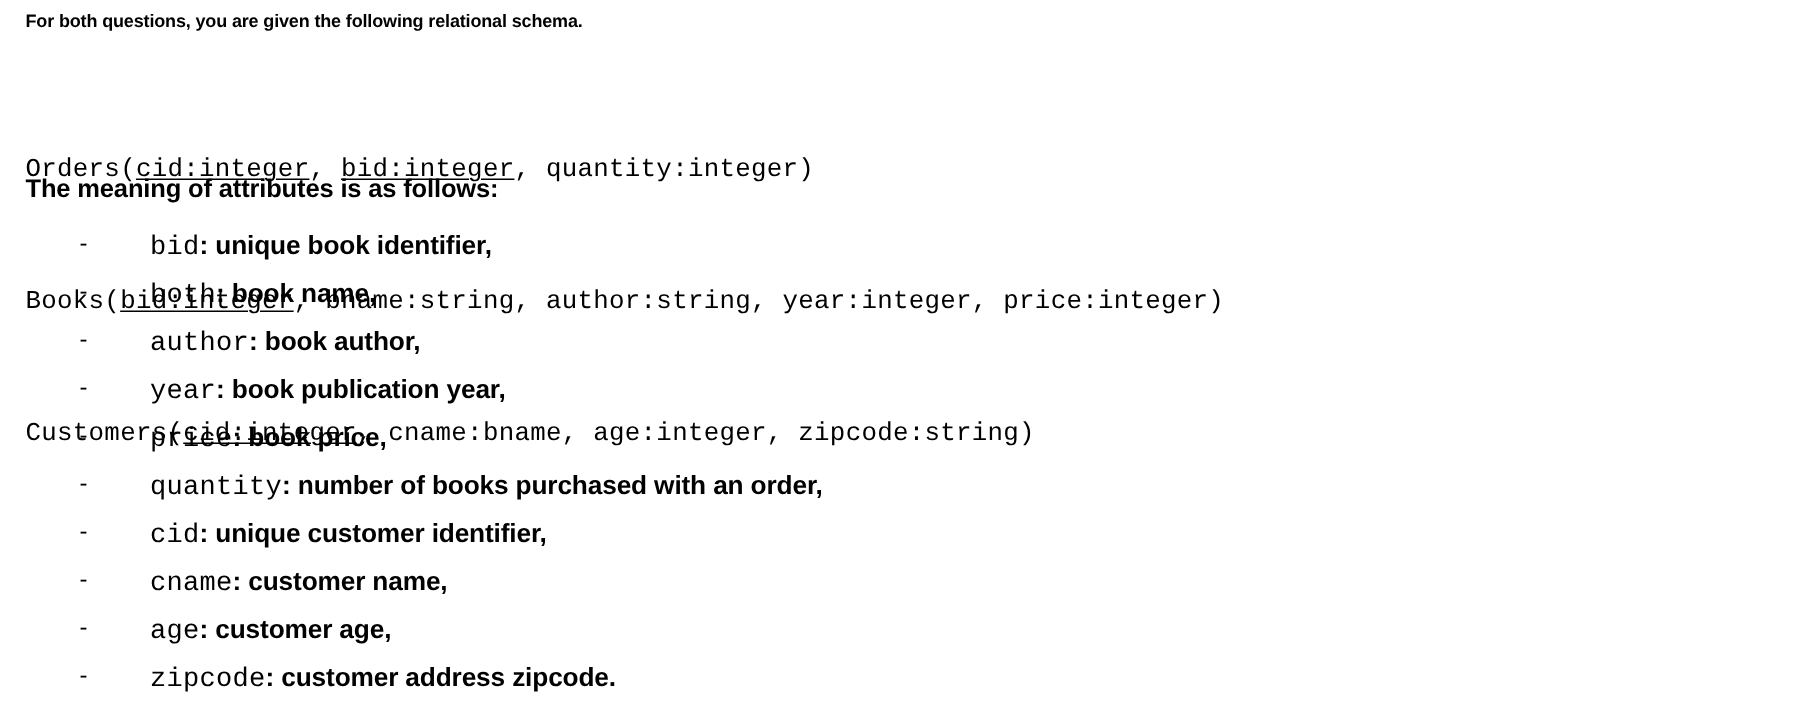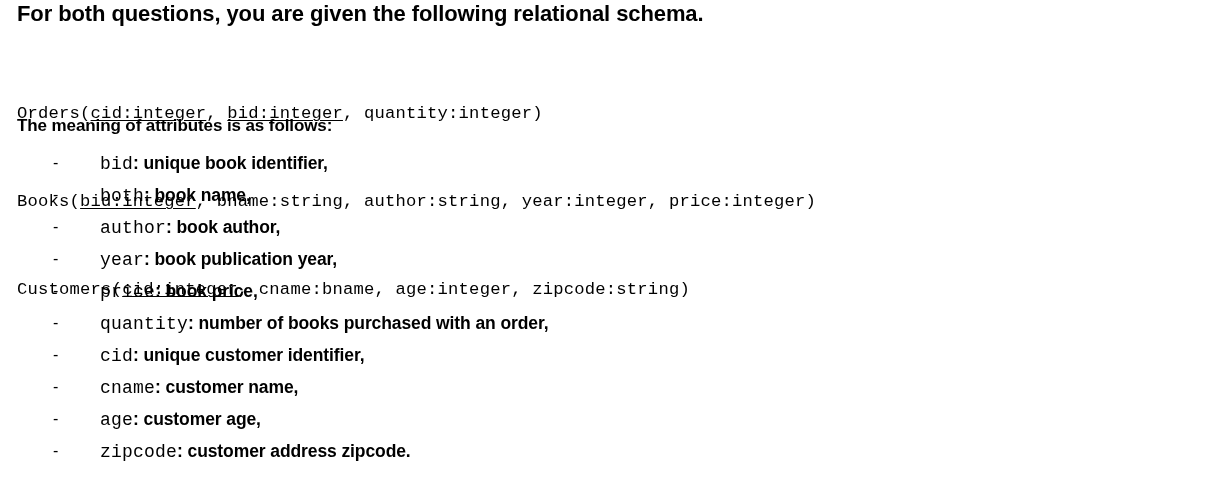--- a/index.html
+++ b/index.html
@@ -21,21 +21,21 @@
     height: 479px;
     padding: 0;
   }
 
   
   .intro {
     position: absolute;
     left: 17px;
     top: 2px;
     font-family: "Liberation Sans", sans-serif;
-    font-size: 22px;
+    font-size: 12px;
     font-weight: 600;
     line-height: 24px;
     letter-spacing: -0.1px;
     white-space: nowrap;
   }
 
   
   .schema {
     position: absolute;
     left: 17px;

